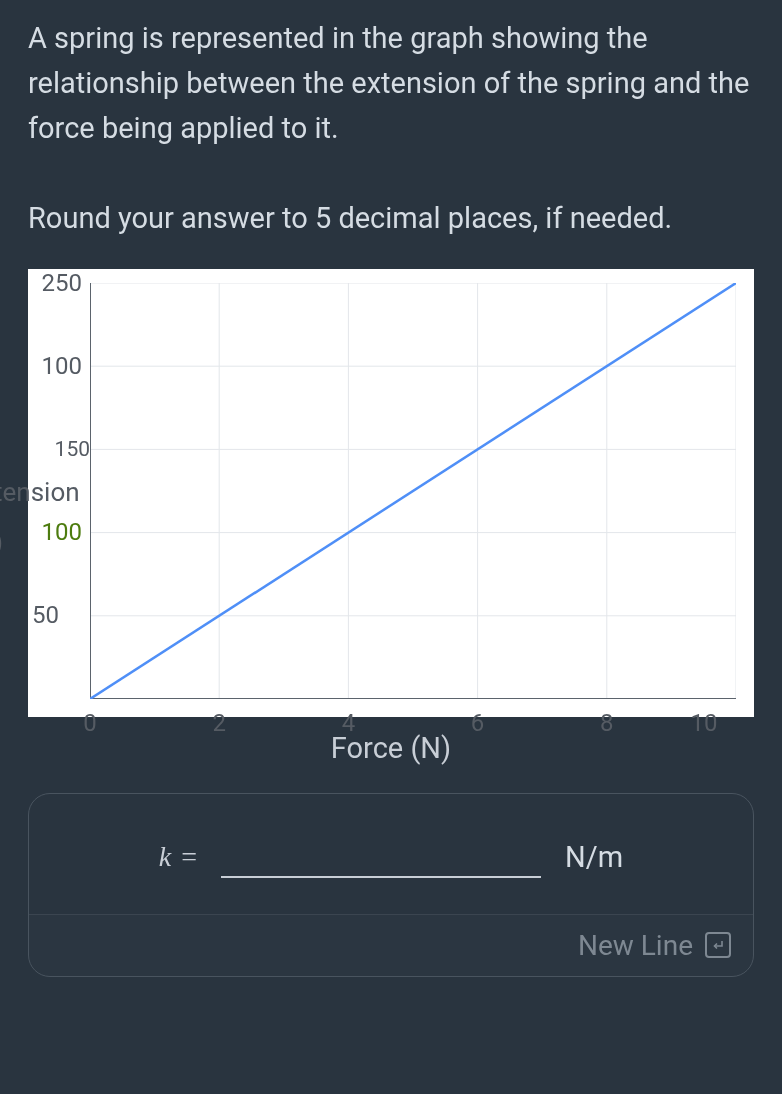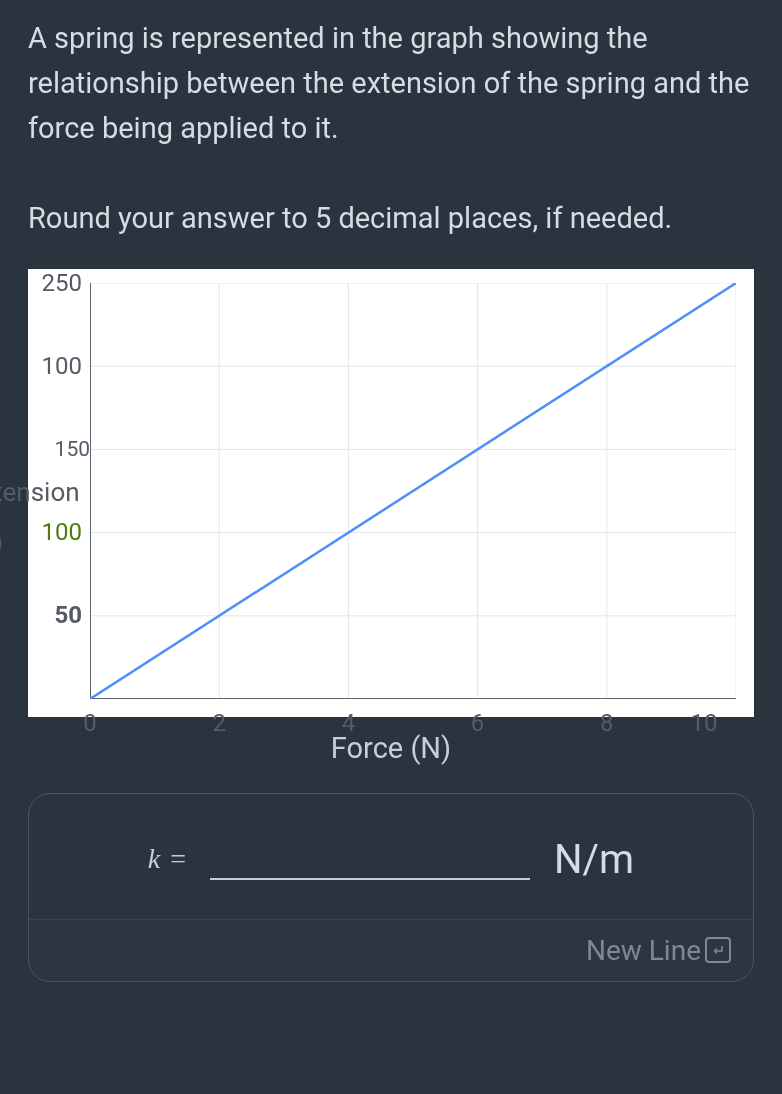--- a/index.html
+++ b/index.html
@@ -101,30 +101,30 @@
   width: 320px;
   border: none;
   border-bottom: 2px solid #c8ced6;
   background: transparent;
   font-size: 28px;
   color: #e8eef4;
   outline: none;
   padding: 4px 2px;
 }
 .unit {
-  font-size: 40px;
+  font-size: 29px;
   color: #d5dce3;
 }
 .newline-row {
   border-top: 1px solid #3b4550;
   padding: 14px 22px;
   display: flex;
   align-items: center;
   justify-content: flex-end;
-  gap: 4px;
+  gap: 12px;
   background: rgba(255,255,255,0.01);
 }
 .newline-label {
   font-size: 28px;
   color: #7e8892;
 }
 .enter-icon {
   width: 26px;
   height: 26px;
   border: 2px solid #7e8892;
@@ -157,21 +157,21 @@
           <line x1="0" y1="332.8" x2="646" y2="332.8" stroke="#e3e6ea" stroke-width="1"></line>
           <line x1="0" y1="249.6" x2="646" y2="249.6" stroke="#e3e6ea" stroke-width="1"></line>
           <line x1="0" y1="166.4" x2="646" y2="166.4" stroke="#e3e6ea" stroke-width="1"></line>
           <line x1="0" y1="83.19999999999999" x2="646" y2="83.19999999999999" stroke="#e3e6ea" stroke-width="1"></line>
           <line x1="0" y1="0" x2="646" y2="0" stroke="#e3e6ea" stroke-width="1"></line>
           <line x1="0" y1="0" x2="0" y2="416" stroke="#5b636c" stroke-width="2"></line>
           <line x1="0" y1="416" x2="646" y2="416" stroke="#5b636c" stroke-width="2"></line>
           <path d="M0 416 L646 0 " stroke="#4f8ff7" stroke-width="2.5" fill="none"></path>
         </svg>
     </div>
-  <div class="y-tick" style="position: absolute; left: 4px; width: 50px; text-align: right; top: 346.8px; transform: translateY(-50%); font-size: 24px; color: rgb(85, 91, 99); font-weight: bold;">50</div>
+  <div class="y-tick" style="position: absolute; left: 4px; width: 50px; text-align: left; top: 346.8px; transform: translateY(-50%); font-size: 24px; color: rgb(85, 91, 99);">50</div>
       <div class="y-tick" style="position: absolute; left: 4px; width: 50px; text-align: right; top: 263.6px; transform: translateY(-50%); font-size: 24px; color: #4d7c0f;">100</div>
       <div class="y-tick" style="position: absolute; left: 12px; width: 50px; text-align: right; top: 180.4px; transform: translateY(-50%); font-size: 21px; color: rgb(85, 91, 99);">150</div>
       <div class="y-tick" style="position: absolute; left: 4px; width: 50px; text-align: right; top: 97.2px; transform: translateY(-50%); font-size: 24px; color: rgb(85, 91, 99);">100</div>
       <div class="y-tick" style="position: absolute; left: 4px; width: 50px; text-align: right; top: 14px; transform: translateY(-50%); font-size: 24px; color: rgb(85, 91, 99);">250</div>
       <div class="x-tick" style="position: absolute; left: 62px; top: 434px; transform: translateX(-50%); font-size: 24px; color: rgb(85, 91, 99);">0</div>
       <div class="x-tick" style="position: absolute; left: 191.2px; top: 434px; transform: translateX(-50%); font-size: 24px; color: rgb(85, 91, 99);">2</div>
       <div class="x-tick" style="position: absolute; left: 320.4px; top: 434px; transform: translateX(-50%); font-size: 24px; color: rgb(85, 91, 99);">4</div>
       <div class="x-tick" style="position: absolute; left: 449.6px; top: 434px; transform: translateX(-50%); font-size: 24px; color: rgb(85, 91, 99);">6</div>
       <div class="x-tick" style="position: absolute; left: 578.8px; top: 434px; transform: translateX(-50%); font-size: 24px; color: rgb(85, 91, 99);">8</div>
       <div class="x-tick" style="position: absolute; left: 676px; top: 434px; transform: translateX(-50%); font-size: 24px; color: rgb(85, 91, 99);">10</div>

